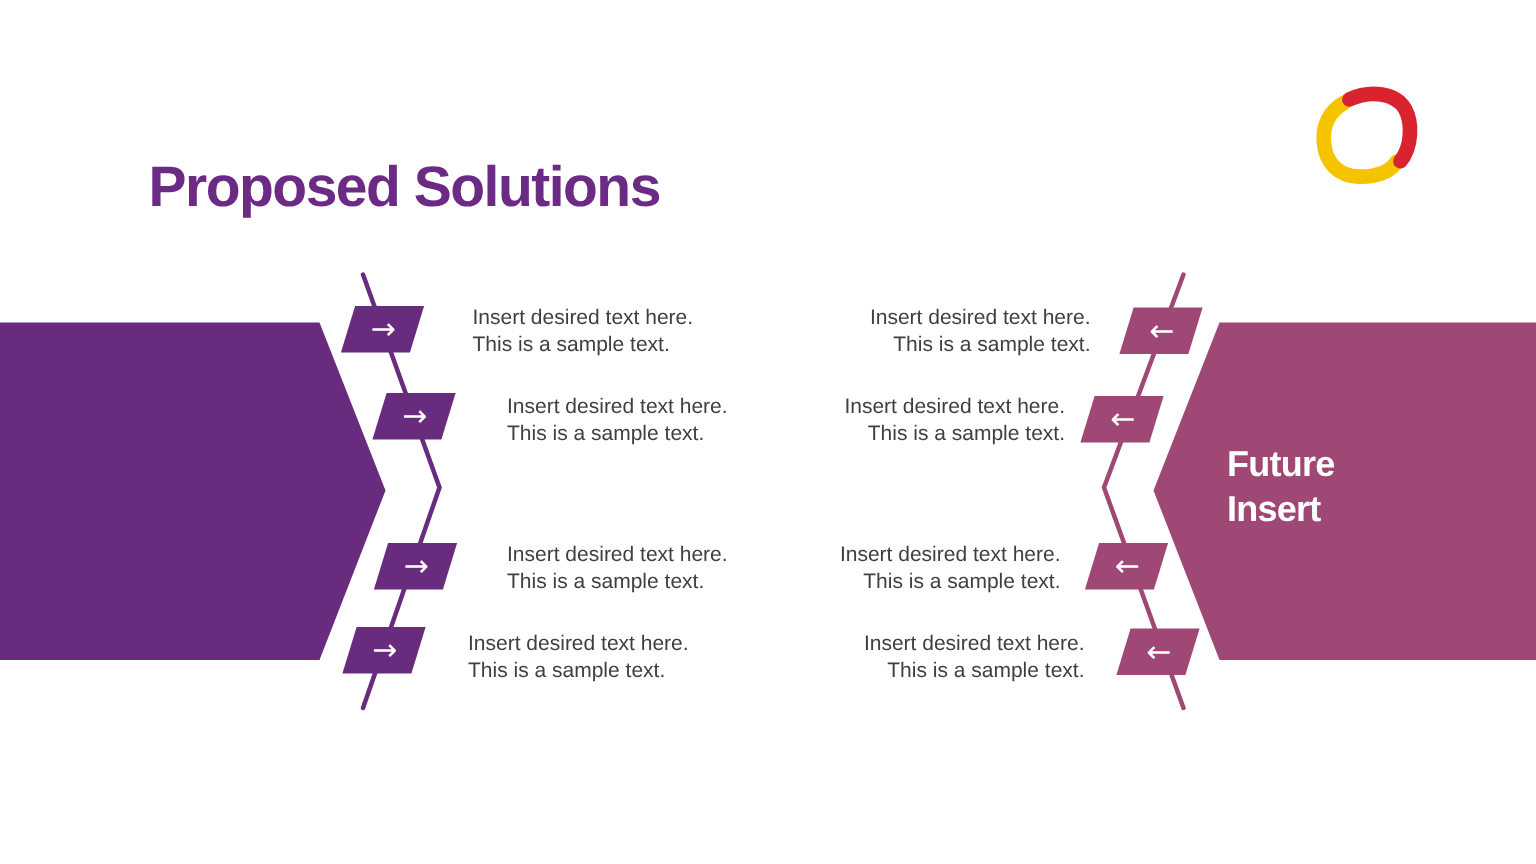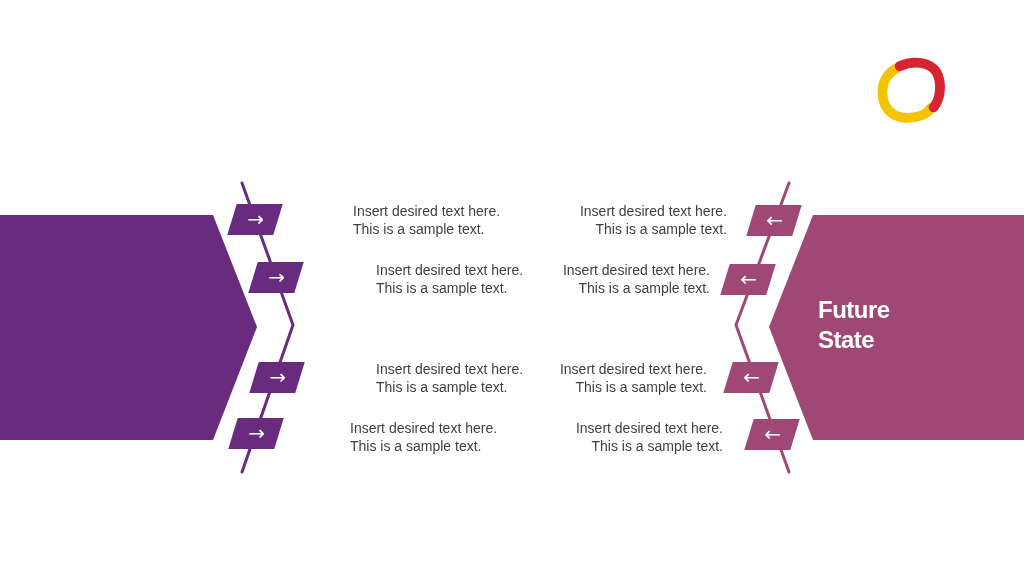--- a/index.html
+++ b/index.html
@@ -39,48 +39,49 @@
   }
   .pgram.left{background:var(--purple);}
   .pgram.right{background:var(--mauve);}
   .pgram .arrow{
     transform:skewX(17deg);
     color:#ffffff;font-family:"DejaVu Sans",sans-serif;
     font-size:20px;line-height:20px;margin-top:-2px;
   }
   .titem{
     position:absolute;width:200px;
-    font-size:14px;line-height:18px;color:var(--body-text);margin-left:38px;
+    font-size:14px;line-height:18px;color:var(--body-text);
   }
   .titem.lcol{text-align:left;}
   .titem.rcol{text-align:right;}
   .lt1{left:315px;top:202px;} .lt2{left:338px;top:261px;}
   .lt3{left:338px;top:360px;} .lt4{left:312px;top:419px;}
   .rt1{right:297px;top:202px;} .rt2{right:314px;top:261px;}
   .rt3{right:317px;top:360px;} .rt4{right:301px;top:419px;}
 </style>
 </head>
 <body>
 
 <div class="slide">
 
+  <h1 class="title">Proposed Solutions</h1>
 
   <svg class="logo" viewBox="0 0 76 68">
     <path d="M 21 12 C 11 17.5, 6.5 27, 7.5 38 C 8.5 51, 17 59.5, 30 60 C 40 60.4, 50 57.5, 54.5 50.5" fill="none" style="stroke:var(--logo-yellow)" stroke-width="9.5" stroke-linecap="round"></path>
     <path d="M 24 10 C 38 3.5, 54 6, 60 16 C 65 25, 64.5 41, 57 50" fill="none" style="stroke:var(--logo-red)" stroke-width="9.5" stroke-linecap="round"></path>
   </svg>
 
   <svg class="diagram" viewBox="0 0 1024 576">
     <polygon points="0,215 213,215 257,327 213,440 0,440" style="fill:var(--purple)"></polygon>
     <polygon points="1024,215 813,215 769,327 813,440 1024,440" style="fill:var(--mauve)"></polygon>
     <polyline points="242,183 293,325 242,472" fill="none" style="stroke:var(--purple)" stroke-width="3" stroke-linecap="round" stroke-linejoin="miter"></polyline>
     <polyline points="789,183 736,325 789,472" fill="none" style="stroke:var(--mauve)" stroke-width="3" stroke-linecap="round" stroke-linejoin="miter"></polyline>
   </svg>
 
-  <div class="state-label future">Future State</div>
+  <div class="state-label future">Future Insert</div>
 
   <div class="pgram left" style="left:232px;top:204px;">
     <span class="arrow">→</span>
   </div>
   <div class="pgram left" style="left:253px;top:262px;">
     <span class="arrow">→</span>
   </div>
   <div class="pgram left" style="left:254px;top:362px;">
     <span class="arrow">→</span>
   </div>

